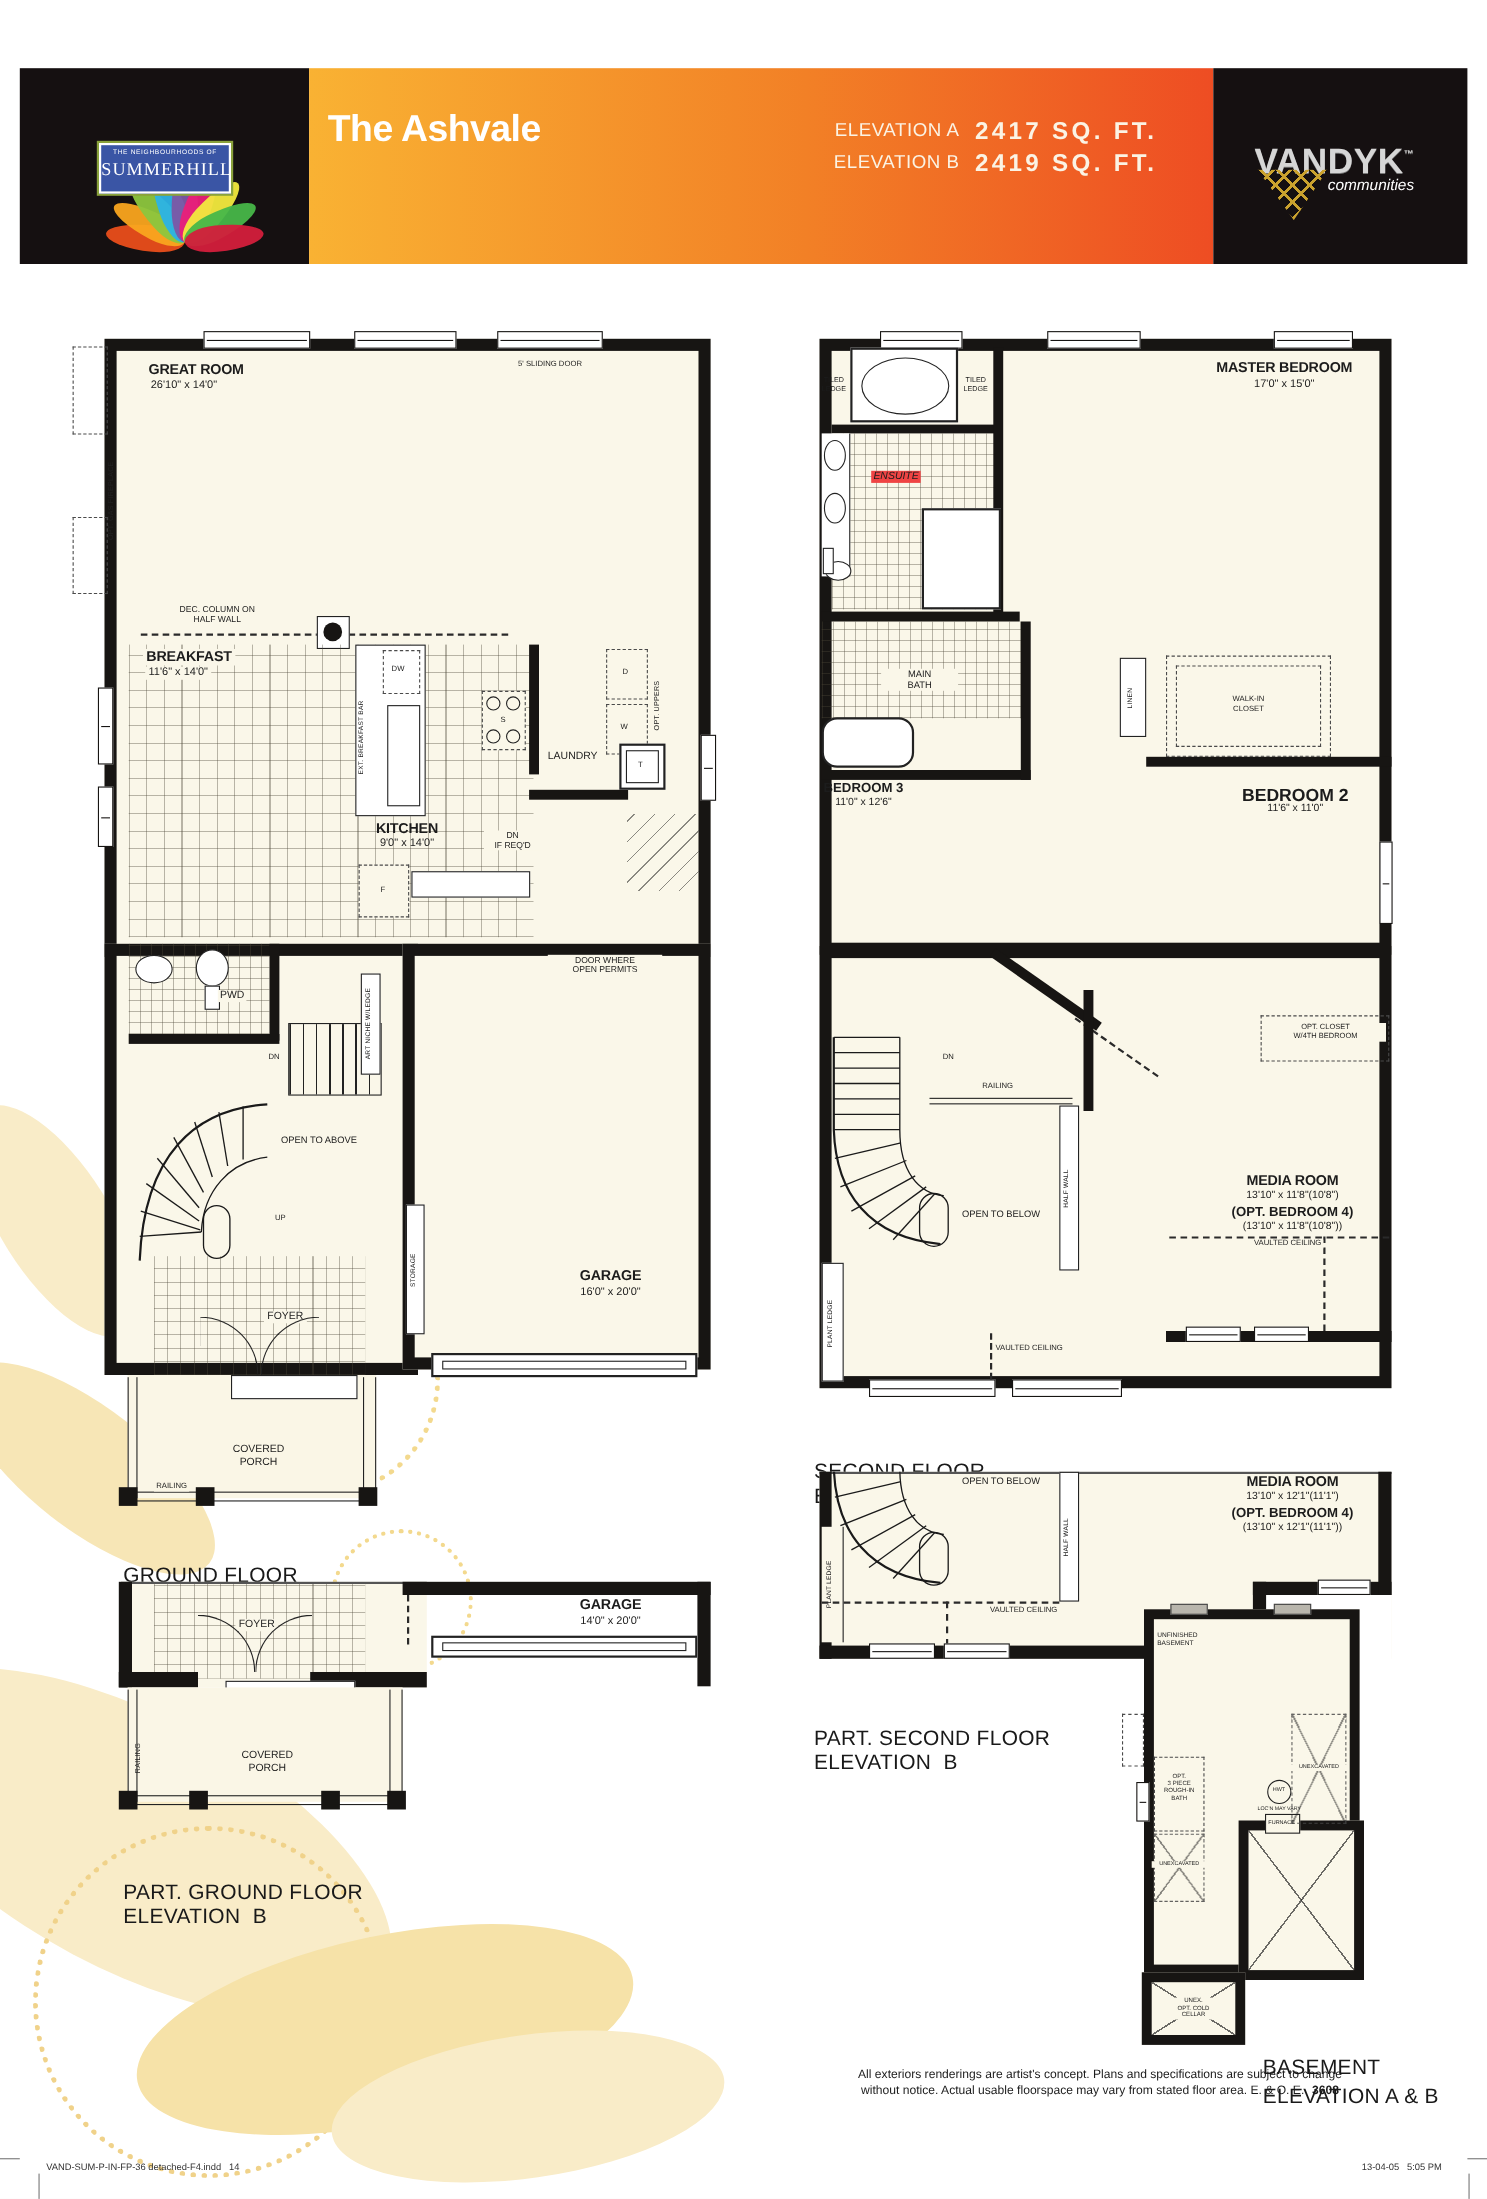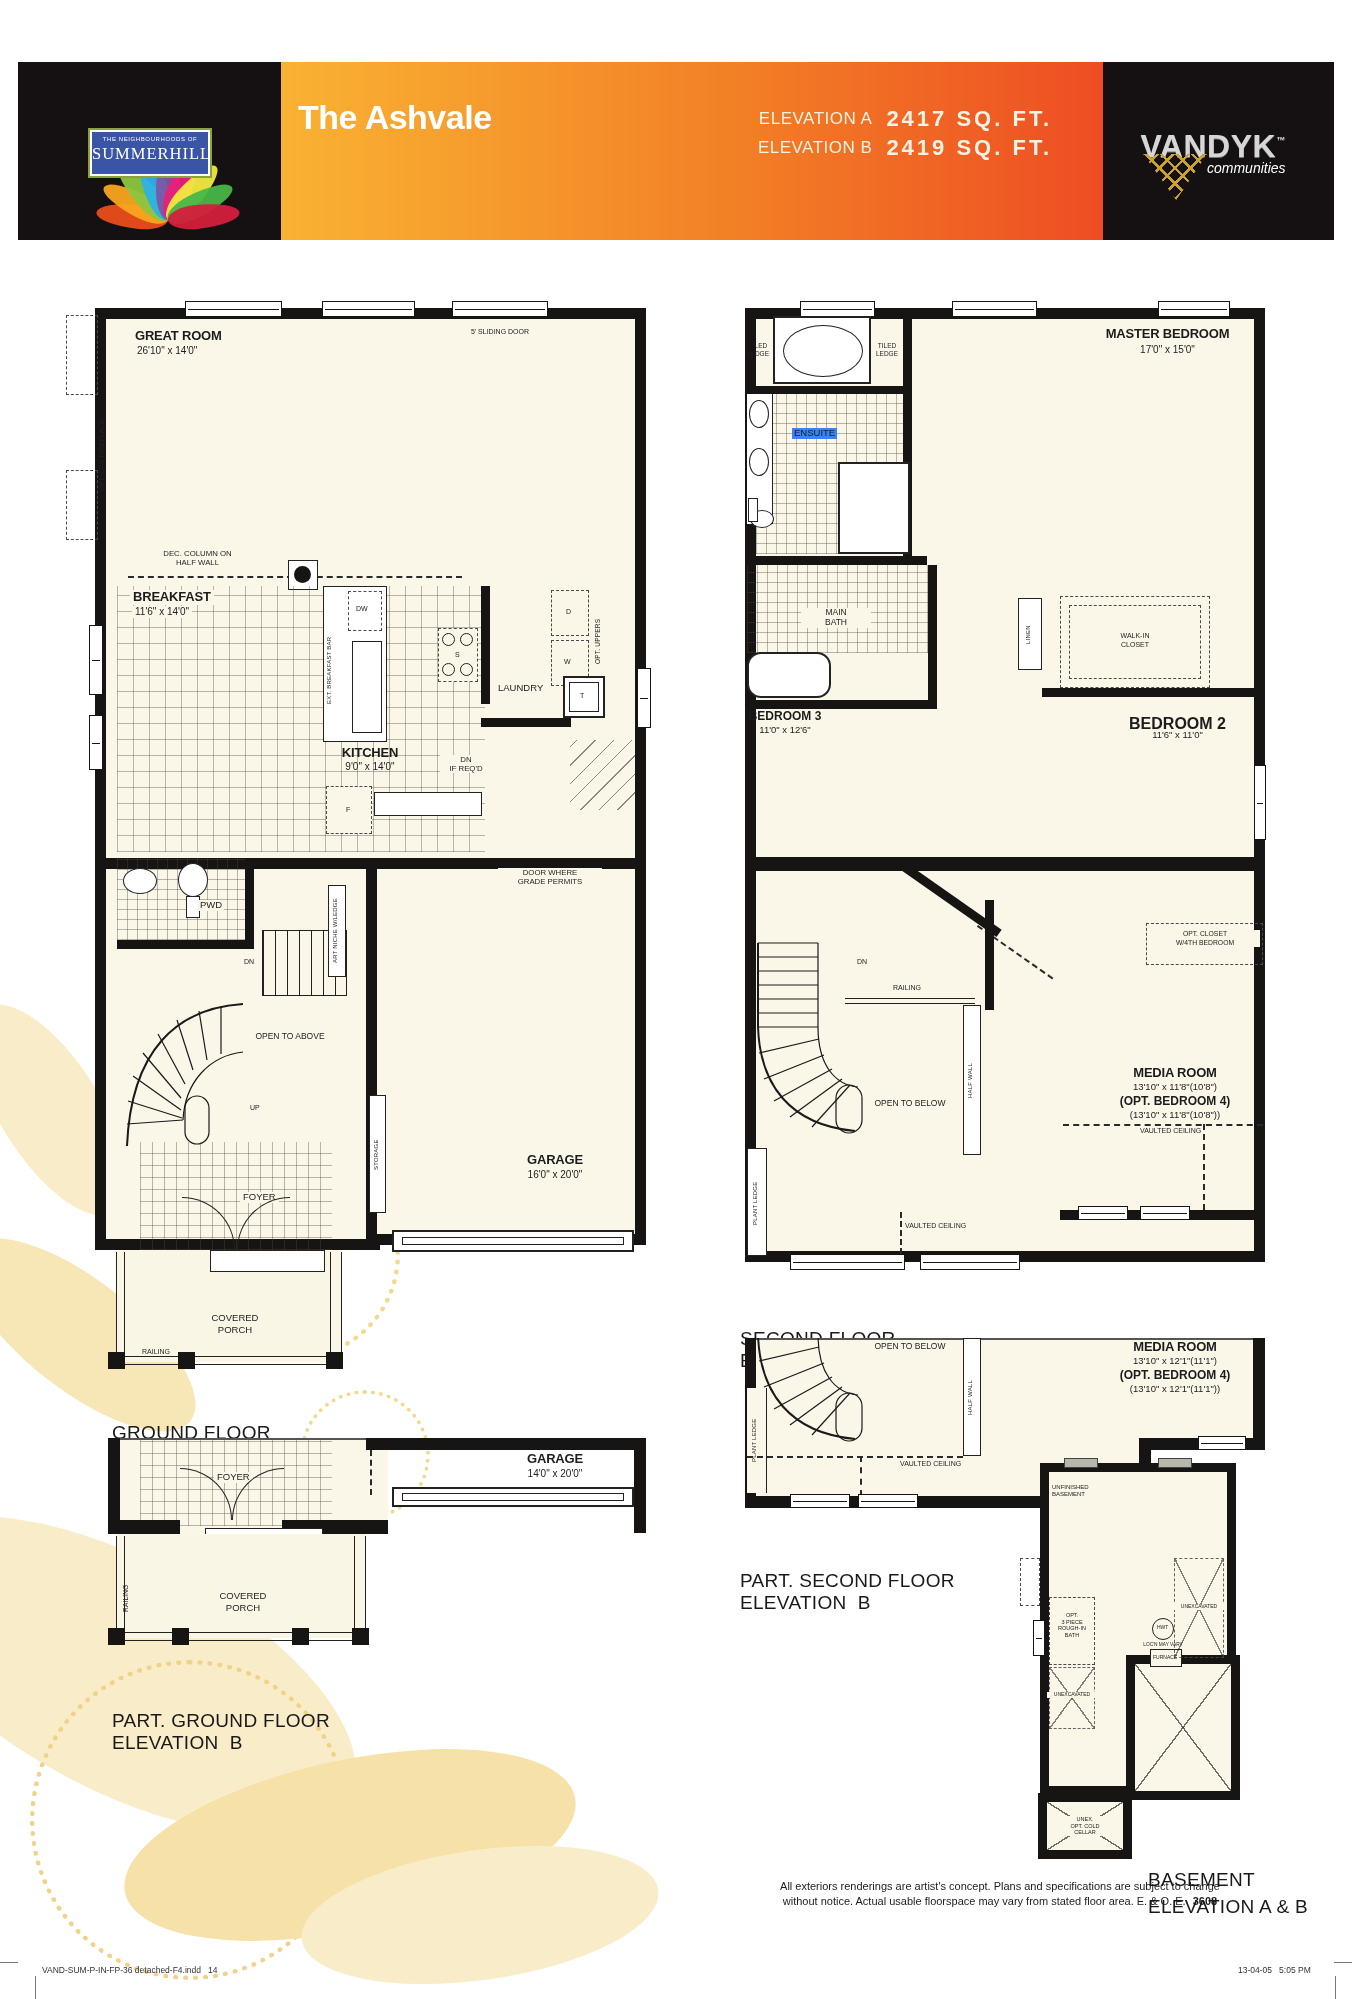--- a/index.html
+++ b/index.html
@@ -168,21 +168,21 @@
     <div class="lab t1" style="left:564px;top:658px;">W</div>
     <div class="vt" style="left:594px;top:598px;height:86px;">OPT. UPPERS</div>
     <div class="lab s95" style="left:498px;top:683px;">LAUNDRY</div>
     <div class="box" style="left:563px;top:676px;width:42px;height:42px;border-width:2px;">
       <div class="abs" style="left:4px;top:4px;right:4px;bottom:4px;border:1px solid #222;"></div>
       <div class="lab t1" style="left:15px;top:14px;">T</div>
     </div>
     <div class="abs" style="left:570px;top:740px;width:65px;height:70px;background:repeating-linear-gradient(-45deg,transparent 0 12px,rgba(0,0,0,.45) 12px 13px);"></div>
     <div class="lab t2 c" style="left:498px;top:868px;width:104px;background:#faf7e9;">
       <div>DOOR WHERE</div>
-        <div>GRADE PERMITS</div>
+        <div>OPEN PERMITS</div>
     </div>
 
     <div class="abs tile10" style="left:117px;top:858px;width:128px;height:82px;"></div>
     <div class="ell" style="left:123px;top:868px;width:34px;height:26px;"></div>
     <div class="ell" style="left:178px;top:863px;width:30px;height:34px;"></div>
     <div class="box" style="left:186px;top:896px;width:14px;height:22px;"></div>
     <div class="lab s95" style="left:198px;top:900px;background:#faf7e9;padding:0 2px;">PWD</div>
     <div class="wall" style="left:245px;top:858px;width:9px;height:88px;"></div>
     <div class="wall" style="left:117px;top:940px;width:137px;height:9px;"></div>
     <div class="abs" style="left:262px;top:930px;width:85px;height:66px;border:1.5px solid #222;background:repeating-linear-gradient(90deg,#222 0 1.5px,transparent 1.5px 12px);"></div>
@@ -252,21 +252,21 @@
     <div class="lab b5 c" style="left:744px;top:342px;width:28px;font-size:6.5px;line-height:8px;">
       <div>TILED</div>
         <div>LEDGE</div>
     </div>
     <div class="lab b5 c" style="left:873px;top:342px;width:28px;font-size:6.5px;line-height:8px;">
       <div>TILED</div>
         <div>LEDGE</div>
     </div>
     <div class="wall" style="left:756px;top:386px;width:150px;height:8px;"></div>
     <div class="abs tile10" style="left:756px;top:394px;width:150px;height:160px;"></div>
-    <div class="lab s95" style="left:792px;top:428px;background:#3b82f6;padding:0 2px;">ENSUITE</div>
+    <div class="lab s95" style="left:792px;top:428px;background:#ef4444;padding:0 2px;font-style:italic;">ENSUITE</div>
     <div class="box" style="left:747px;top:394px;width:26px;height:130px;border-width:0 1.5px 0 0;background:#fff;">
       <div class="ell" style="left:2px;top:6px;width:20px;height:28px;"></div>
       <div class="ell" style="left:2px;top:54px;width:20px;height:28px;"></div>
     </div>
     <div class="wall" style="left:903px;top:316px;width:9px;height:245px;"></div>
     <div class="box xbox" style="left:838px;top:462px;width:72px;height:92px;border-width:2px;"></div>
     <div class="ell" style="left:750px;top:510px;width:24px;height:18px;"></div>
     <div class="box" style="left:748px;top:498px;width:10px;height:24px;"></div>
 
     <div class="lab rname c" style="left:1085px;top:327px;width:165px;">MASTER BEDROOM</div>

